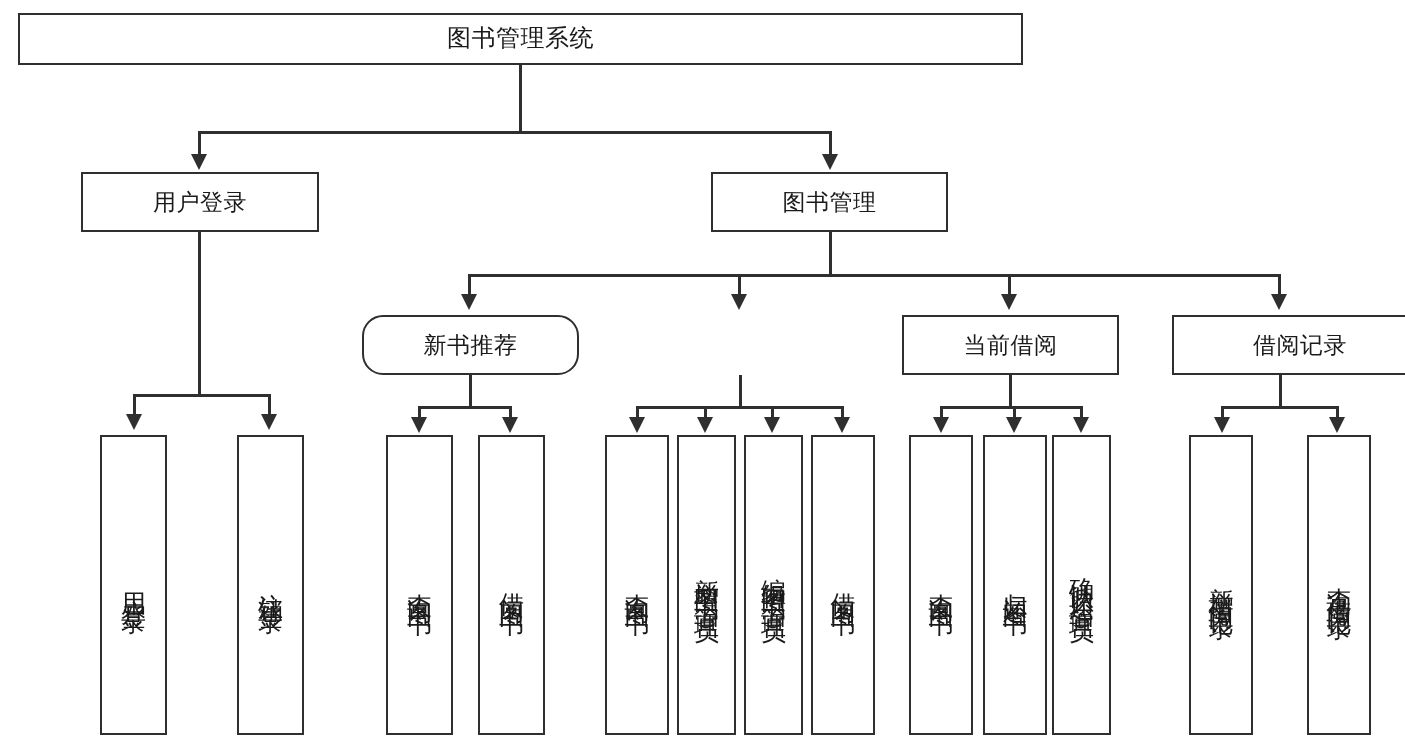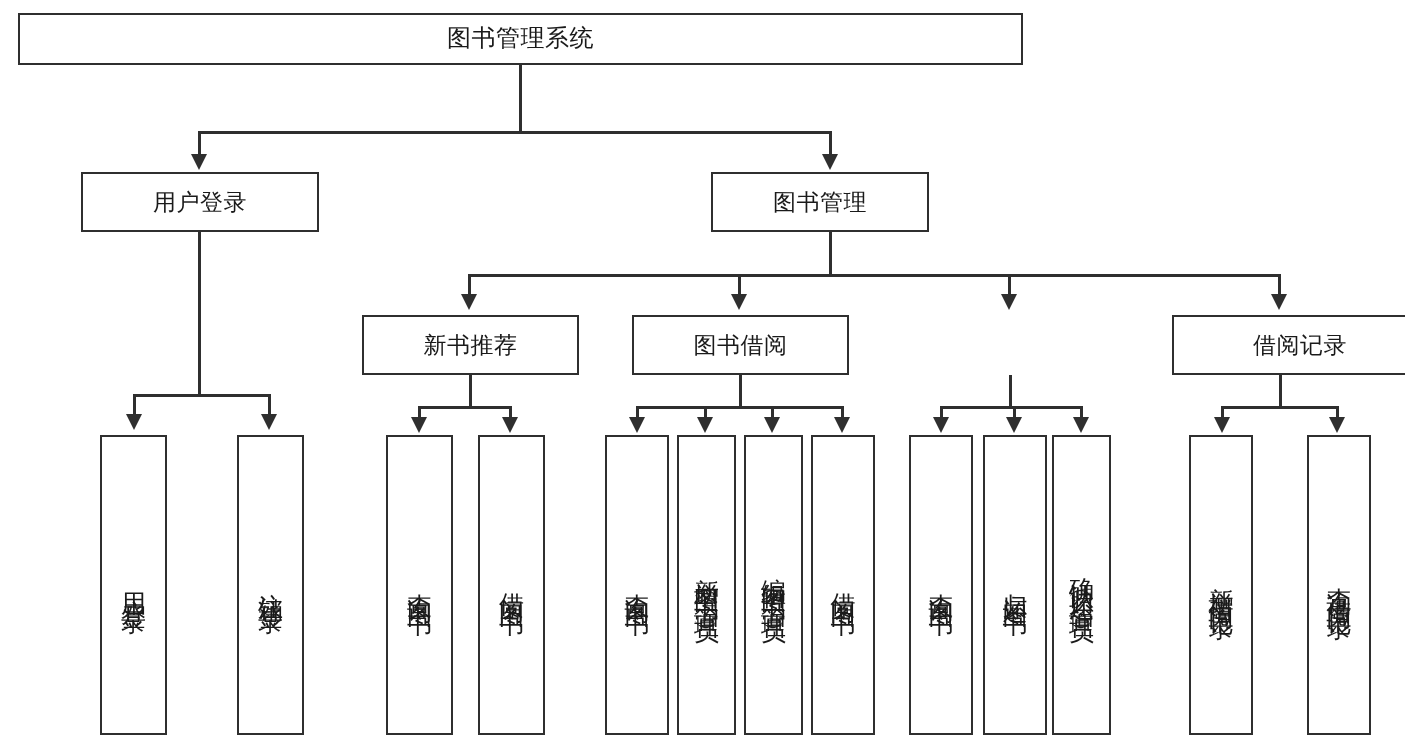--- a/index.html
+++ b/index.html
@@ -97,21 +97,21 @@
   <div class="ln h" style="left:198px; top:131px; width:634px;"></div>
 
   <div class="ln v" style="left:198px; top:131px; height:25px;"></div>
   <div class="arrow" style="left:191px; top:154px;"></div>
   <div class="ln v" style="left:829px; top:131px; height:25px;"></div>
   <div class="arrow" style="left:822px; top:154px;"></div>
 
   <div class="node horiz" style="left:81px; top:172px; width:238px; height:60px;">
     <span class="label">用户登录</span>
   </div>
-  <div class="node horiz" style="left:711px; top:172px; width:218px; height:60px;">
+  <div class="node horiz" style="left:711px; top:172px; width:237px; height:60px;">
     <span class="label">图书管理</span>
   </div>
 
   <div class="ln v" style="left:198px; top:232px; height:165px;"></div>
   <div class="ln h" style="left:133px; top:394px; width:138px;"></div>
   <div class="ln v" style="left:133px; top:394px; height:22px;"></div>
   <div class="arrow" style="left:126px; top:414px;"></div>
   <div class="ln v" style="left:268px; top:394px; height:22px;"></div>
   <div class="arrow" style="left:261px; top:414px;"></div>
 
@@ -119,25 +119,25 @@
   <div class="ln h" style="left:468px; top:274px; width:810px;"></div>
   <div class="ln v" style="left:468px; top:274px; height:22px;"></div>
   <div class="arrow" style="left:461px; top:294px;"></div>
   <div class="ln v" style="left:738px; top:274px; height:22px;"></div>
   <div class="arrow" style="left:731px; top:294px;"></div>
   <div class="ln v" style="left:1008px; top:274px; height:22px;"></div>
   <div class="arrow" style="left:1001px; top:294px;"></div>
   <div class="ln v" style="left:1278px; top:274px; height:22px;"></div>
   <div class="arrow" style="left:1271px; top:294px;"></div>
 
-  <div class="node horiz" style="left:362px; top:315px; width:217px; height:60px;">
+  <div class="node horiz" style="left:362px; top:315px; width:217px; height:60px;border-radius:21px;">
     <span class="label">新书推荐</span>
   </div>
-  <div class="node horiz" style="left:632px; top:315px; width:217px; height:60px;">
-    <span class="label">图书借阅</span>
+  <div class="node horiz" style="left:902px; top:315px; width:217px; height:60px;">
+    <span class="label">当前借阅</span>
   </div>
   <div class="node horiz" style="left:1172px; top:315px; width:256px; height:60px;">
     <span class="label">借阅记录</span>
   </div>
 
   <div class="ln v" style="left:469px; top:375px; height:33px;"></div>
   <div class="ln h" style="left:418px; top:406px; width:94px;"></div>
   <div class="ln v" style="left:418px; top:406px; height:13px;"></div>
   <div class="arrow" style="left:411px; top:417px;"></div>
   <div class="ln v" style="left:509px; top:406px; height:13px;"></div>

